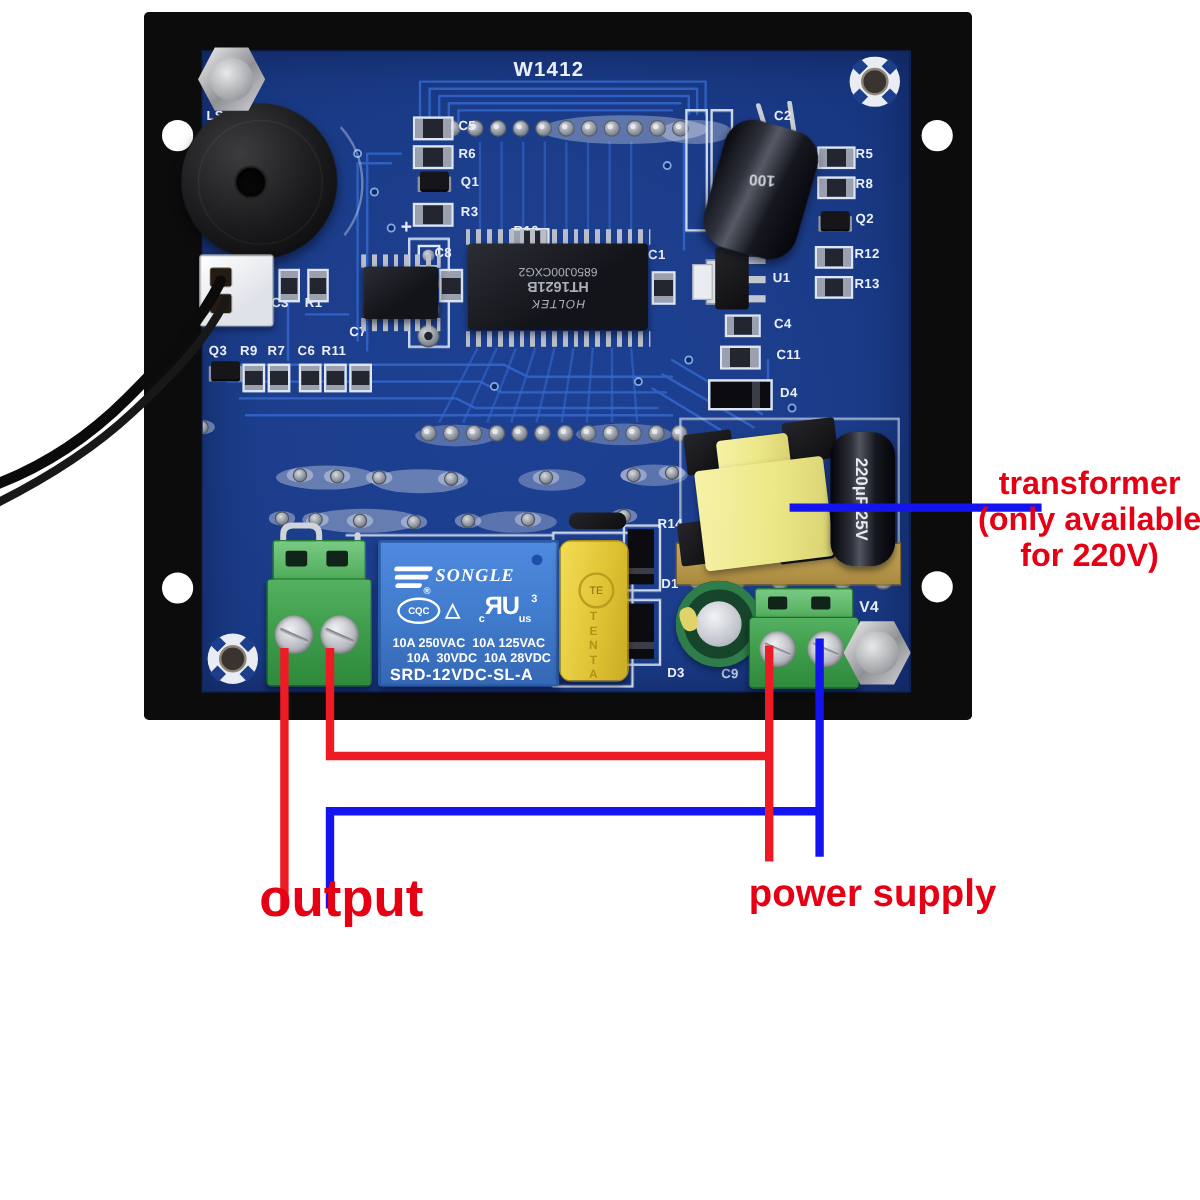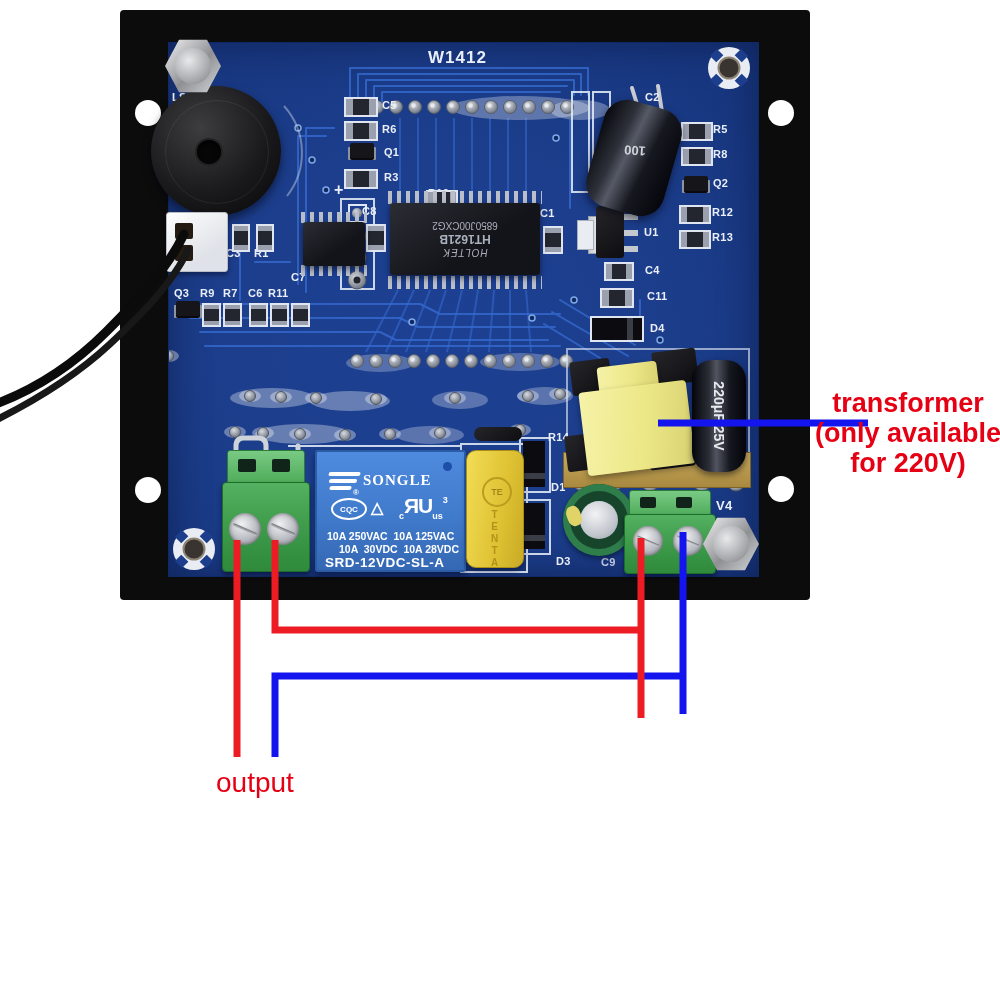--- a/index.html
+++ b/index.html
@@ -368,21 +368,21 @@
          background-blend-mode:normal"></div>
     <div class="abs" style="left:4px;top:22px;width:14px;height:20px;background:#e0d468;border-radius:40%;transform:rotate(-20deg)"></div>
   </div>
 
   <div class="relay" style="left:315px;top:450px;width:147px;height:118px">
     <div class="abs" style="left:10px;top:18px;width:34px;height:22px;overflow:hidden;transform:skewX(-12deg)">
       <div style="position:absolute;left:0;top:2px;width:32px;height:4px;background:#fff;border-radius:2px"></div>
       <div style="position:absolute;left:2px;top:9px;width:28px;height:4px;background:#fff;border-radius:2px"></div>
       <div style="position:absolute;left:4px;top:16px;width:22px;height:4px;background:#fff;border-radius:2px"></div>
     </div>
-    <span class="rl" style="left:46px;top:20px;font-size:15px;font-family:'Liberation Serif',serif;letter-spacing:1px">SONGLE</span>
+    <span class="rl" style="left:46px;top:20px;font-size:15px;font-style:italic;font-family:'Liberation Serif',serif;letter-spacing:1px">SONGLE</span>
     <span class="rl" style="left:36px;top:36px;font-size:8px">®</span>
     <div class="abs" style="left:14px;top:46px;width:32px;height:18px;border:2px solid #fff;border-radius:50%;display:flex;align-items:center;justify-content:center">
       <span style="font-size:8px;font-weight:bold">CQC</span>
     </div>
     <span class="rl" style="left:54px;top:46px;font-size:16px">△</span>
     <div class="abs" style="left:82px;top:42px">
       <span style="font-size:9px;font-weight:bold;vertical-align:-6px">c</span><span style="font-size:21px;font-weight:bold;letter-spacing:-1px">ЯU</span><span style="font-size:9px;font-weight:bold;vertical-align:-6px">us</span><span style="font-size:9px;font-weight:bold;vertical-align:10px">3</span>
     </div>
     <span class="rl" style="left:10px;top:78px;font-size:10.5px">10A 250VAC  10A 125VAC</span>
     <span class="rl" style="left:22px;top:91px;font-size:10.5px">10A  30VDC  10A 28VDC</span>
@@ -438,15 +438,16 @@
       <path d="M275,540 V630 H641"></path>
       <path d="M641,538 V718"></path>
     </g>
   </svg>
 
   <div class="ann" style="left:810px;top:388px;width:196px;text-align:center;font-size:27px;line-height:30px;font-weight:600">
     <div>transformer</div>
     <div>(only available</div>
     <div>for 220V)</div>
   </div>
-  <div class="ann" style="left:216px;top:767px;font-size:28px;font-weight:400">output</div>
+  <div class="ann" style="left:216px;top:724px;font-size:44px;font-weight:700">output</div>
+  <div class="ann" style="left:624px;top:726px;font-size:32px;font-weight:600">power supply</div>
 
 </div>
 
 </body></html>

